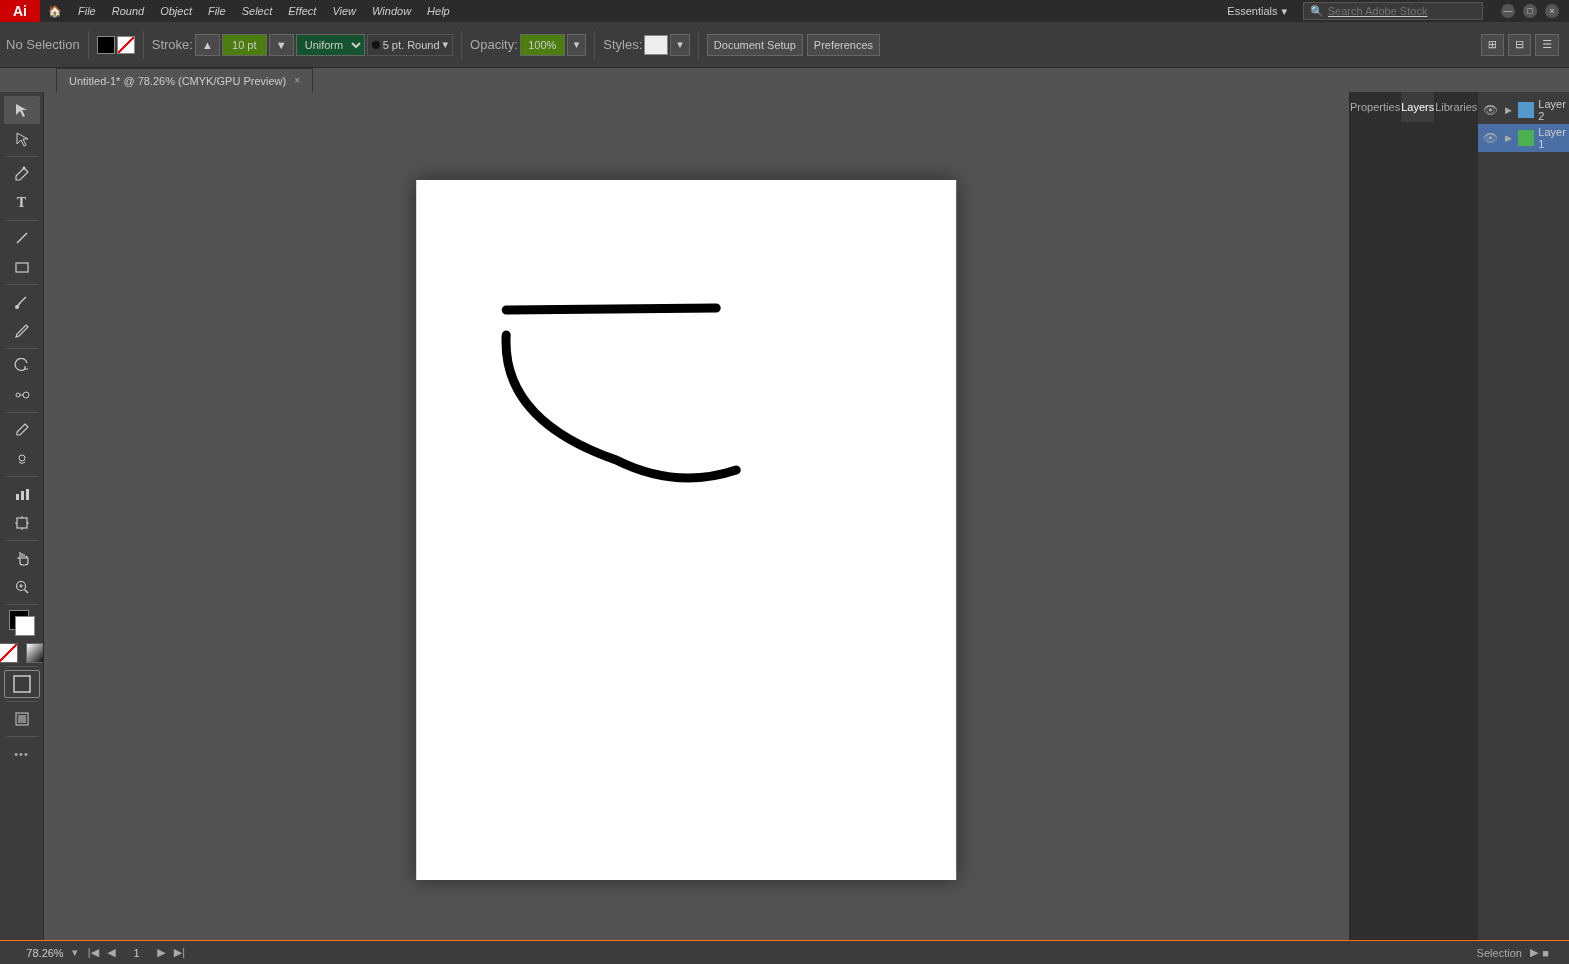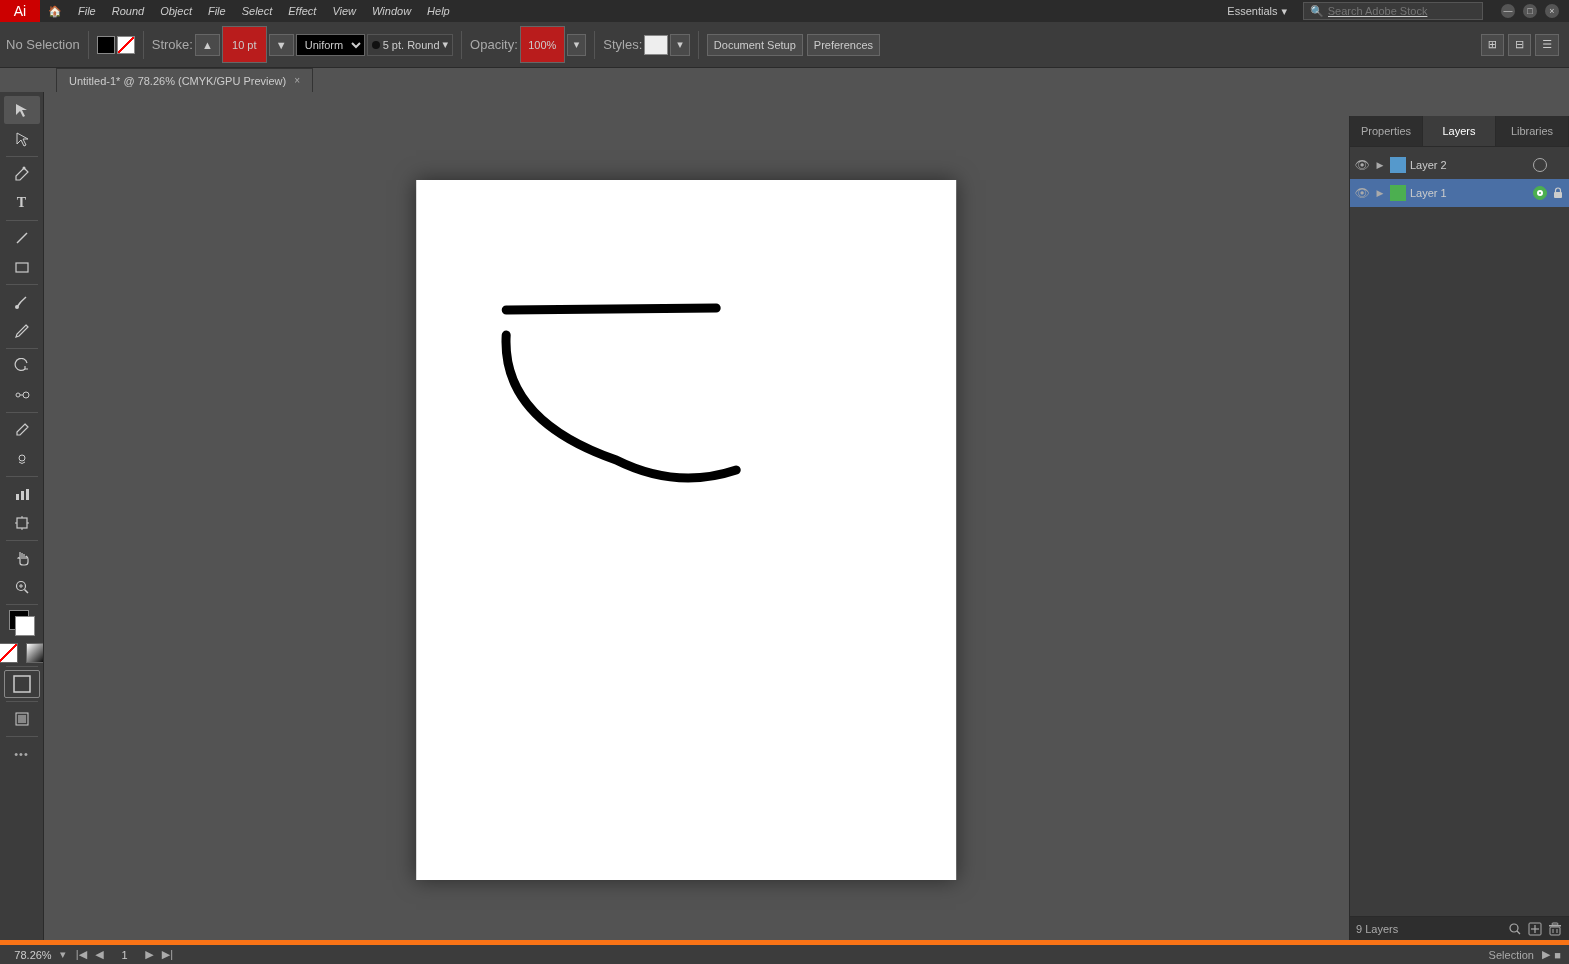--- a/index.html
+++ b/index.html
@@ -3,21 +3,21 @@
   <meta charset="utf-8">
   <style>
     * { margin: 0; padding: 0; box-sizing: border-box; }
     body { width: 1569px; height: 964px; background: #535353; font-family: Arial, sans-serif; font-size: 11px; color: #ccc; overflow: hidden; }
 
     
     #menu-bar {
       width: 100%; height: 22px; background: #2b2b2b; display: flex; align-items: center;
       color: #ccc; font-size: 11px; user-select: none;
     }
-    .menu-logo { width: 40px; height: 22px; background: #cc0000; display: flex; align-items: center; justify-content: center; color: white; font-weight: normal; font-size: 14px; flex-shrink: 0; }
+    .menu-logo { width: 40px; height: 22px; background: #cc0000; display: flex; align-items: center; justify-content: center; color: white; font-weight: bold; font-size: 14px; flex-shrink: 0; }
     .menu-home { width: 30px; height: 22px; display: flex; align-items: center; justify-content: center; flex-shrink: 0; }
     .menu-items { display: flex; align-items: center; flex: 1; font-style: italic; }
     .menu-item { padding: 0 8px; height: 22px; display: flex; align-items: center; cursor: pointer; }
     .menu-right { display: flex; align-items: center; gap: 8px; padding-right: 8px; }
     .essentials-btn { display: flex; align-items: center; gap: 4px; padding: 0 8px; height: 22px; cursor: pointer; }
     .search-stock { display: flex; align-items: center; background: #3a3a3a; border: 1px solid #555; padding: 2px 6px; height: 18px; width: 180px; }
     .search-stock input { background: transparent; border: none; outline: none; color: #ccc; font-size: 11px; width: 100%; }
     .win-btn { width: 14px; height: 14px; border-radius: 50%; margin: 0 2px; display: flex; align-items: center; justify-content: center; font-size: 9px; cursor: pointer; }
     .win-min { background: #555; }
     .win-max { background: #555; }
@@ -28,22 +28,22 @@
       width: 100%; height: 46px; background: #3c3c3c; display: flex; align-items: center;
       padding: 0 6px; gap: 4px; border-bottom: 1px solid #2a2a2a;
     }
     .tb-group { display: flex; align-items: center; gap: 2px; }
     .tb-separator { width: 1px; height: 28px; background: #555; margin: 0 4px; }
     .tb-label { color: #aaa; font-size: 13px; }
     .tb-swatch { width: 18px; height: 18px; border: 1px solid #888; background: white; cursor: pointer; }
     .tb-swatch-black { background: black; }
     .tb-swatch-none { background: white; position: relative; }
     .tb-swatch-none::after { content: ''; position: absolute; top: 0; left: 0; right: 0; bottom: 0; background: linear-gradient(to bottom right, transparent calc(50% - 1px), red calc(50% - 1px), red calc(50% + 1px), transparent calc(50% + 1px)); }
-    .tb-select { background: #000000; border: 1px solid #666; color: #ccc; font-size: 11px; height: 22px; padding: 0 4px; cursor: pointer; }
-    .tb-input { background: #b91c1c; border: 1px solid #666; color: #ccc; font-size: 11px; height: 37px; padding: 0 4px; width: 50px; text-align: center; }
+    .tb-select { background: #14532d; border: 1px solid #666; color: #ccc; font-size: 11px; height: 22px; padding: 0 4px; cursor: pointer; }
+    .tb-input { background: #4d7c0f; border: 1px solid #666; color: #ccc; font-size: 11px; height: 22px; padding: 0 4px; width: 50px; text-align: center; }
     .tb-btn { background: #4a4a4a; border: 1px solid #666; color: #ccc; font-size: 11px; height: 22px; padding: 0 6px; cursor: pointer; display: flex; align-items: center; }
     .opacity-group { display: flex; align-items: center; gap: 2px; }
 
     
     #tab-bar {
       width: 100%; height: 24px; background: #535353; display: flex; align-items: flex-end;
       padding-left: 56px;
     }
     .tab { height: 24px; padding: 0 12px; background: #4a4a4a; border: 1px solid #333; border-bottom: none; display: flex; align-items: center; gap: 8px; font-size: 11px; color: #ccc; cursor: pointer; }
     .tab.active { background: #535353; border-color: #333; }
@@ -73,39 +73,39 @@
       flex: 1; background: #535353; position: relative; overflow: hidden;
     }
     .artboard {
       position: absolute; top: 50%; left: 50%; transform: translate(-52%, -48%);
       width: 540px; height: 700px; background: white; box-shadow: 0 0 20px rgba(0,0,0,0.5);
     }
     .artboard svg { width: 100%; height: 100%; }
 
     
     #right-panel {
-      width: 220px; background: #3c3c3c; border-left: 1px solid #2a2a2a; display: flex; flex-direction: column; flex-shrink: 0; margin-top: 24px;
+      width: 220px; background: #3c3c3c; border-left: 1px solid #2a2a2a; display: flex; flex-direction: row; flex-shrink: 0;
     }
     .panel-tabs { display: flex; background: #2e2e2e; border-bottom: 1px solid #2a2a2a; }
     .panel-tab { flex: 1; height: 30px; display: flex; align-items: center; justify-content: center; font-size: 11px; color: #aaa; cursor: pointer; border-right: 1px solid #2a2a2a; }
     .panel-tab.active { color: #fff; background: #3c3c3c; }
     .panel-content { flex: 1; padding: 4px 0; }
     .layer-item { height: 28px; display: flex; align-items: center; padding: 0 4px; gap: 4px; cursor: pointer; }
     .layer-item.selected { background: #4a6fa5; }
     .layer-visibility { width: 16px; height: 16px; display: flex; align-items: center; justify-content: center; color: #aaa; cursor: pointer; font-size: 12px; }
     .layer-expand { width: 12px; height: 12px; display: flex; align-items: center; justify-content: center; color: #aaa; cursor: pointer; font-size: 9px; }
     .layer-icon { width: 16px; height: 16px; background: #666; flex-shrink: 0; }
     .layer-name { font-size: 11px; color: #ccc; flex: 1; }
     .layer-lock { width: 14px; height: 14px; display: flex; align-items: center; justify-content: center; color: #aaa; font-size: 11px; cursor: pointer; }
     .layer-target { width: 14px; height: 14px; border: 1px solid #aaa; border-radius: 50%; cursor: pointer; display: flex; align-items: center; justify-content: center; }
 
     
     #status-bar {
       width: 100%; height: 24px; background: #3c3c3c; display: flex; align-items: center;
-      padding: 0 8px; gap: 8px; border-top: 5px solid #f97316; font-size: 11px; color: #aaa;
+      padding: 0 20px; gap: 8px; border-top: 1px solid #f97316; font-size: 11px; color: #aaa;
     }
     .status-zoom { display: flex; align-items: center; gap: 2px; }
     .status-nav { display: flex; align-items: center; gap: 2px; }
     .status-btn { width: 16px; height: 16px; display: flex; align-items: center; justify-content: center; cursor: pointer; color: #aaa; }
     .status-page-input { width: 30px; background: transparent; border: none; color: #ccc; font-size: 11px; text-align: center; }
     .panel-bottom { height: 24px; background: #2e2e2e; display: flex; align-items: center; padding: 0 6px; gap: 4px; border-top: 1px solid #2a2a2a; }
     .panel-bottom-btn { width: 16px; height: 16px; display: flex; align-items: center; justify-content: center; cursor: pointer; color: #aaa; font-size: 12px; }
   </style>
 </head>
 <body>

